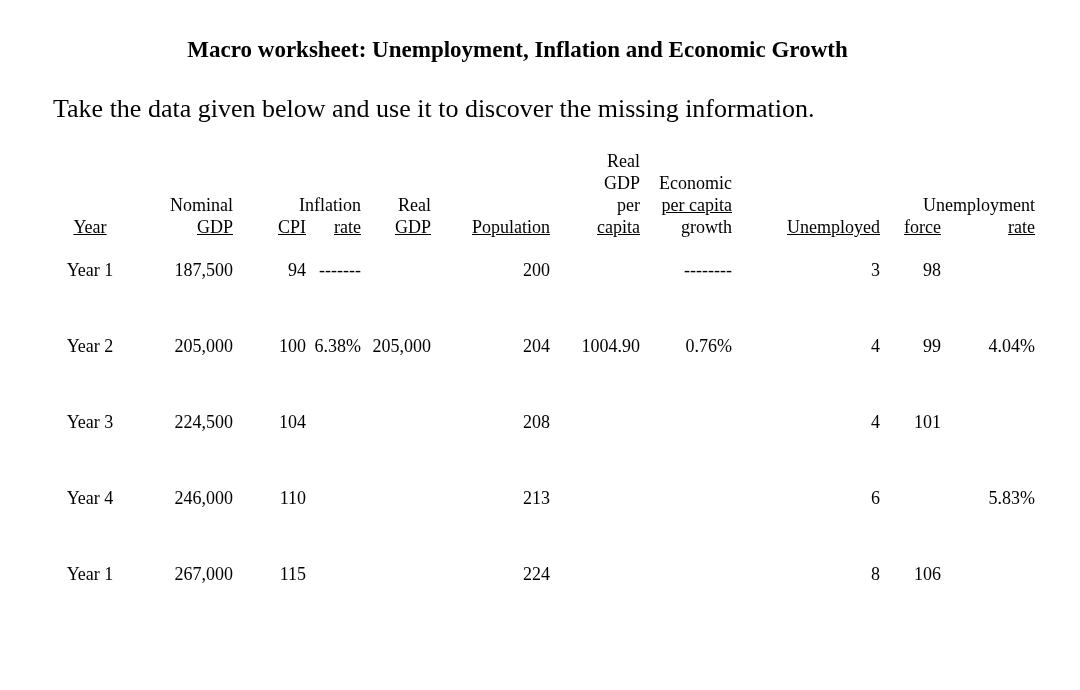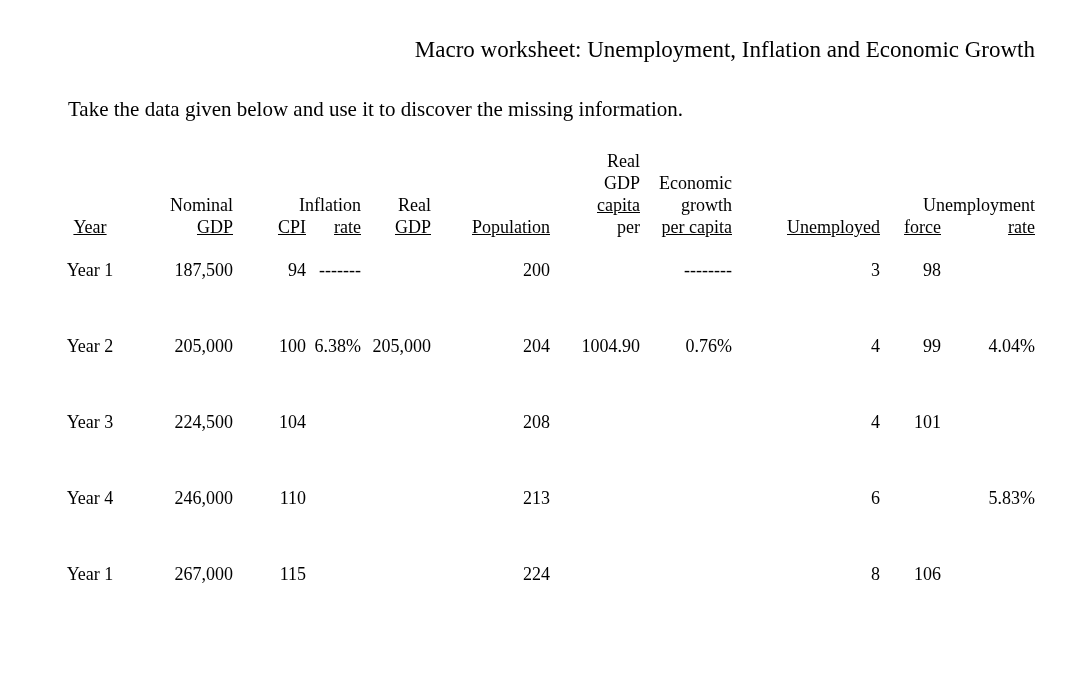--- a/index.html
+++ b/index.html
@@ -10,31 +10,31 @@
     background: #ffffff;
     color: #000000;
     font-family: "Liberation Serif", "DejaVu Serif", serif;
     overflow: hidden;
   }
   .title {
     position: absolute;
     top: 36px;
     left: 0;
     width: 1035px;
-    text-align: right;
+    text-align: center;
     font-size: 23px;
-    font-weight: normal;
+    font-weight: bold;
     line-height: 28px;
     white-space: nowrap;
   }
   .instruction {
     position: absolute;
     top: 96px;
-    left: 68px;
-    font-size: 21px;
+    left: 53px;
+    font-size: 26px;
     line-height: 26px;
     white-space: nowrap;
   }
   .table-area {
     position: absolute;
     top: 136px;
     left: 0;
     width: 1080px;
     height: 540px;
     font-size: 18px;
@@ -143,35 +143,35 @@
       <div class="cell">204</div>
       <div class="cell">208</div>
       <div class="cell">213</div>
       <div class="cell">224</div>
     </div>
 
     <div class="col" style="left:500px">
       <div class="hdr">
         <span class="hline">Real</span>
         <span class="hline">GDP</span>
+        <span class="hline">per</span>
         <span class="hline u">capita</span>
-        <span class="hline">per</span>
       </div>
       <div class="cell"></div>
       <div class="cell">1004.90</div>
       <div class="cell"></div>
       <div class="cell"></div>
       <div class="cell"></div>
     </div>
 
     <div class="col" style="left:592px">
       <div class="hdr">
         <span class="hline">Economic</span>
+        <span class="hline u">per capita</span>
         <span class="hline">growth</span>
-        <span class="hline u">per capita</span>
       </div>
       <div class="cell">--------</div>
       <div class="cell">0.76%</div>
       <div class="cell"></div>
       <div class="cell"></div>
       <div class="cell"></div>
     </div>
 
     <div class="col" style="left:740px">
       <div class="hdr">

